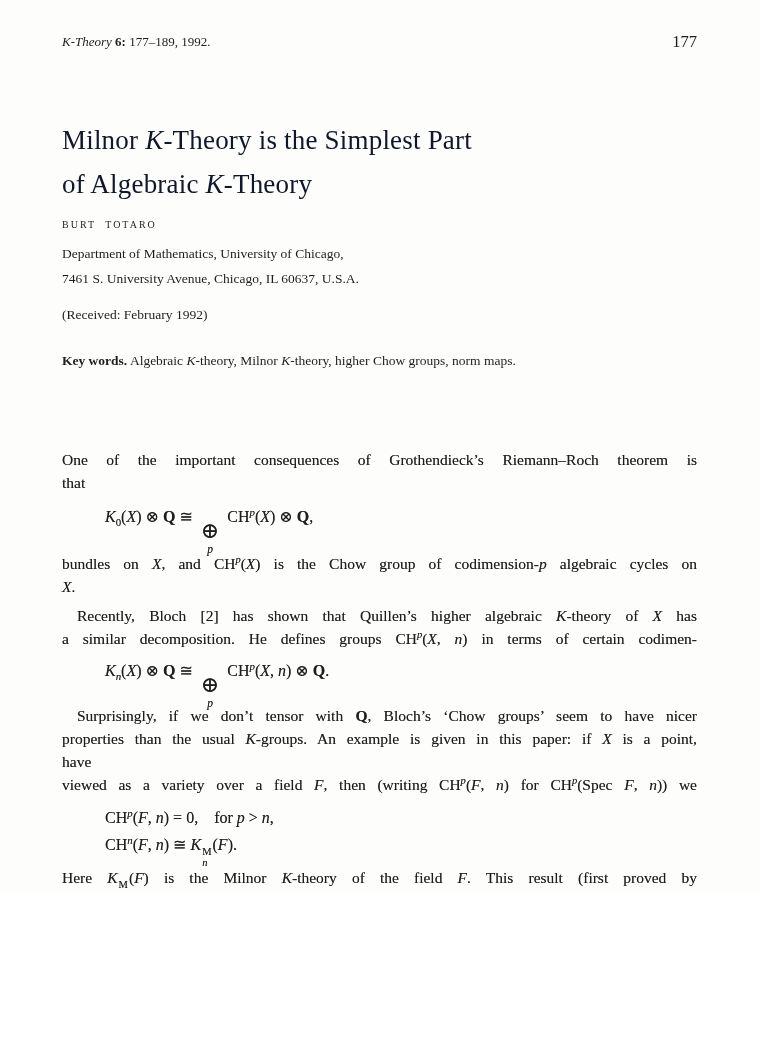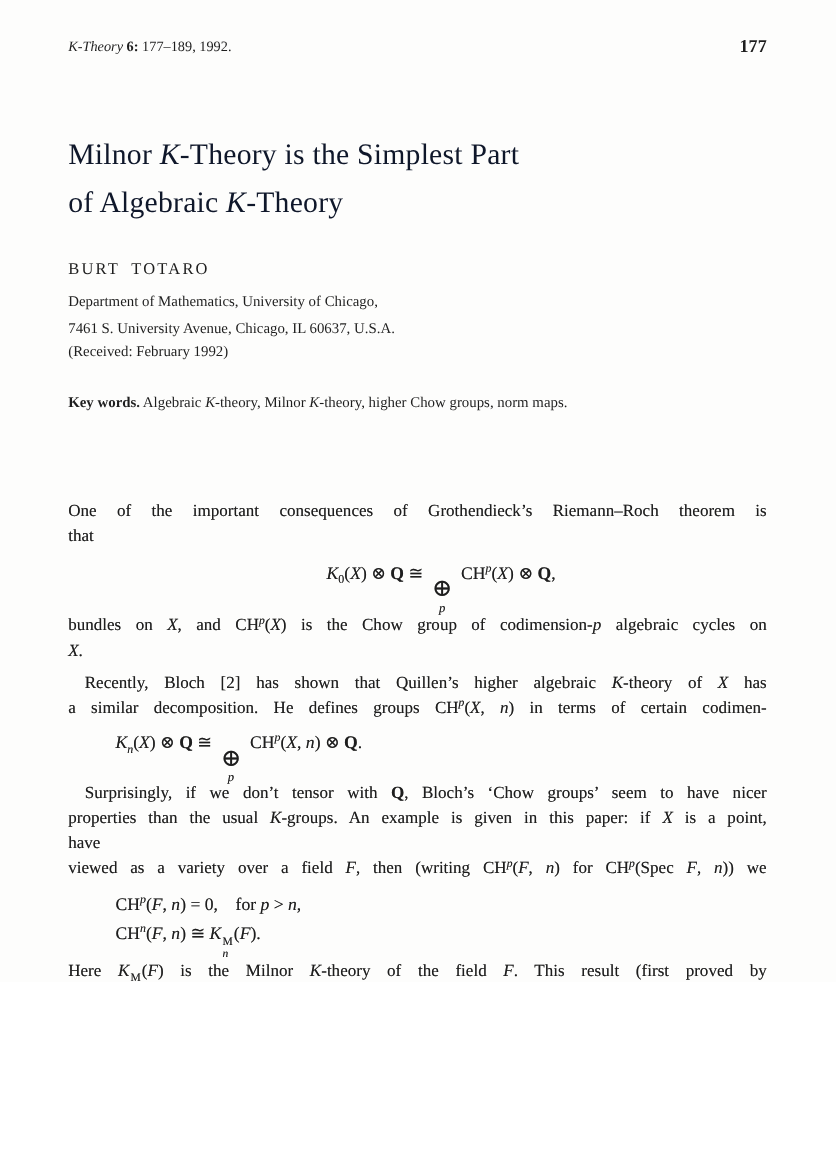--- a/index.html
+++ b/index.html
@@ -18,40 +18,40 @@
   .stack .st,.stack .su{display:block;line-height:1;}
   .bigop{vertical-align:-1.0em;margin:0 4px;}
   .bigop .st{font-size:22px;line-height:.95;}
   .bigop .su{font-size:11.5px;font-style:italic;margin-top:2px;}
   .supsub{vertical-align:-0.48em;font-size:10.5px;margin:0 1px;align-items:flex-start;}
   .supsub .su{font-style:italic;}
   
   .header{display:flex;justify-content:space-between;align-items:flex-end;
           font-size:13px;line-height:20px;}
   .hline{white-space:nowrap;}
-  .pagenum{font-size:16.5px;line-height:20px;font-weight:bold;}
+  .pagenum{font-size:16.5px;line-height:20px;}
   
   .title{margin:66px 0 0 0;font-size:27px;font-weight:400;line-height:44px;
          letter-spacing:.2px;color:#0f172a;}
   .title .tline{display:block;}
   
-  .author{margin-top:30px;font-size:15px;line-height:18px;letter-spacing:2px;word-spacing:5px;}
+  .author{margin-top:10px;font-size:10px;line-height:18px;letter-spacing:2px;word-spacing:5px;}
   .affil{margin-top:8px;font-size:13.5px;line-height:24.5px;}
   .affil div{display:block;}
-  .received{font-size:13.5px;line-height:18px;}
+  .received{margin-top:15px;font-size:13.5px;line-height:18px;}
   .abstract{margin-top:27px;font-size:13.5px;line-height:18px;}
   .keywords{margin-top:28px;font-size:13.5px;line-height:18px;}
   
   .body{margin-top:78px;font-size:15.5px;line-height:23px;
         text-shadow:0 0 .3px rgba(20,20,20,.55);}
   .line{height:23px;}
   .j{text-align:justify;text-align-last:justify;}
   .indent{text-indent:15px;}
   .equation{padding-left:43px;font-size:16px;line-height:26px;}
-  .eq-big{height:40px;margin:10px 0 8px 0;text-align:center;}
+  .eq-big{height:40px;margin:10px 0 8px 0;}
   .eq-big2{height:40px;margin:8px 0 6px 0;}
   .eqgroup{margin:8px 0 8px 0;}
   .eqgroup .equation{height:27px;line-height:27px;}
   .p3{margin-top:6px;}
   .p4{margin-top:0;}
   
   .watermark{
     position:absolute;left:586px;top:1001px;z-index:5;
     font-family:"DejaVu Sans",sans-serif;
     font-size:22px;color:rgba(168,168,168,.8);white-space:nowrap;

